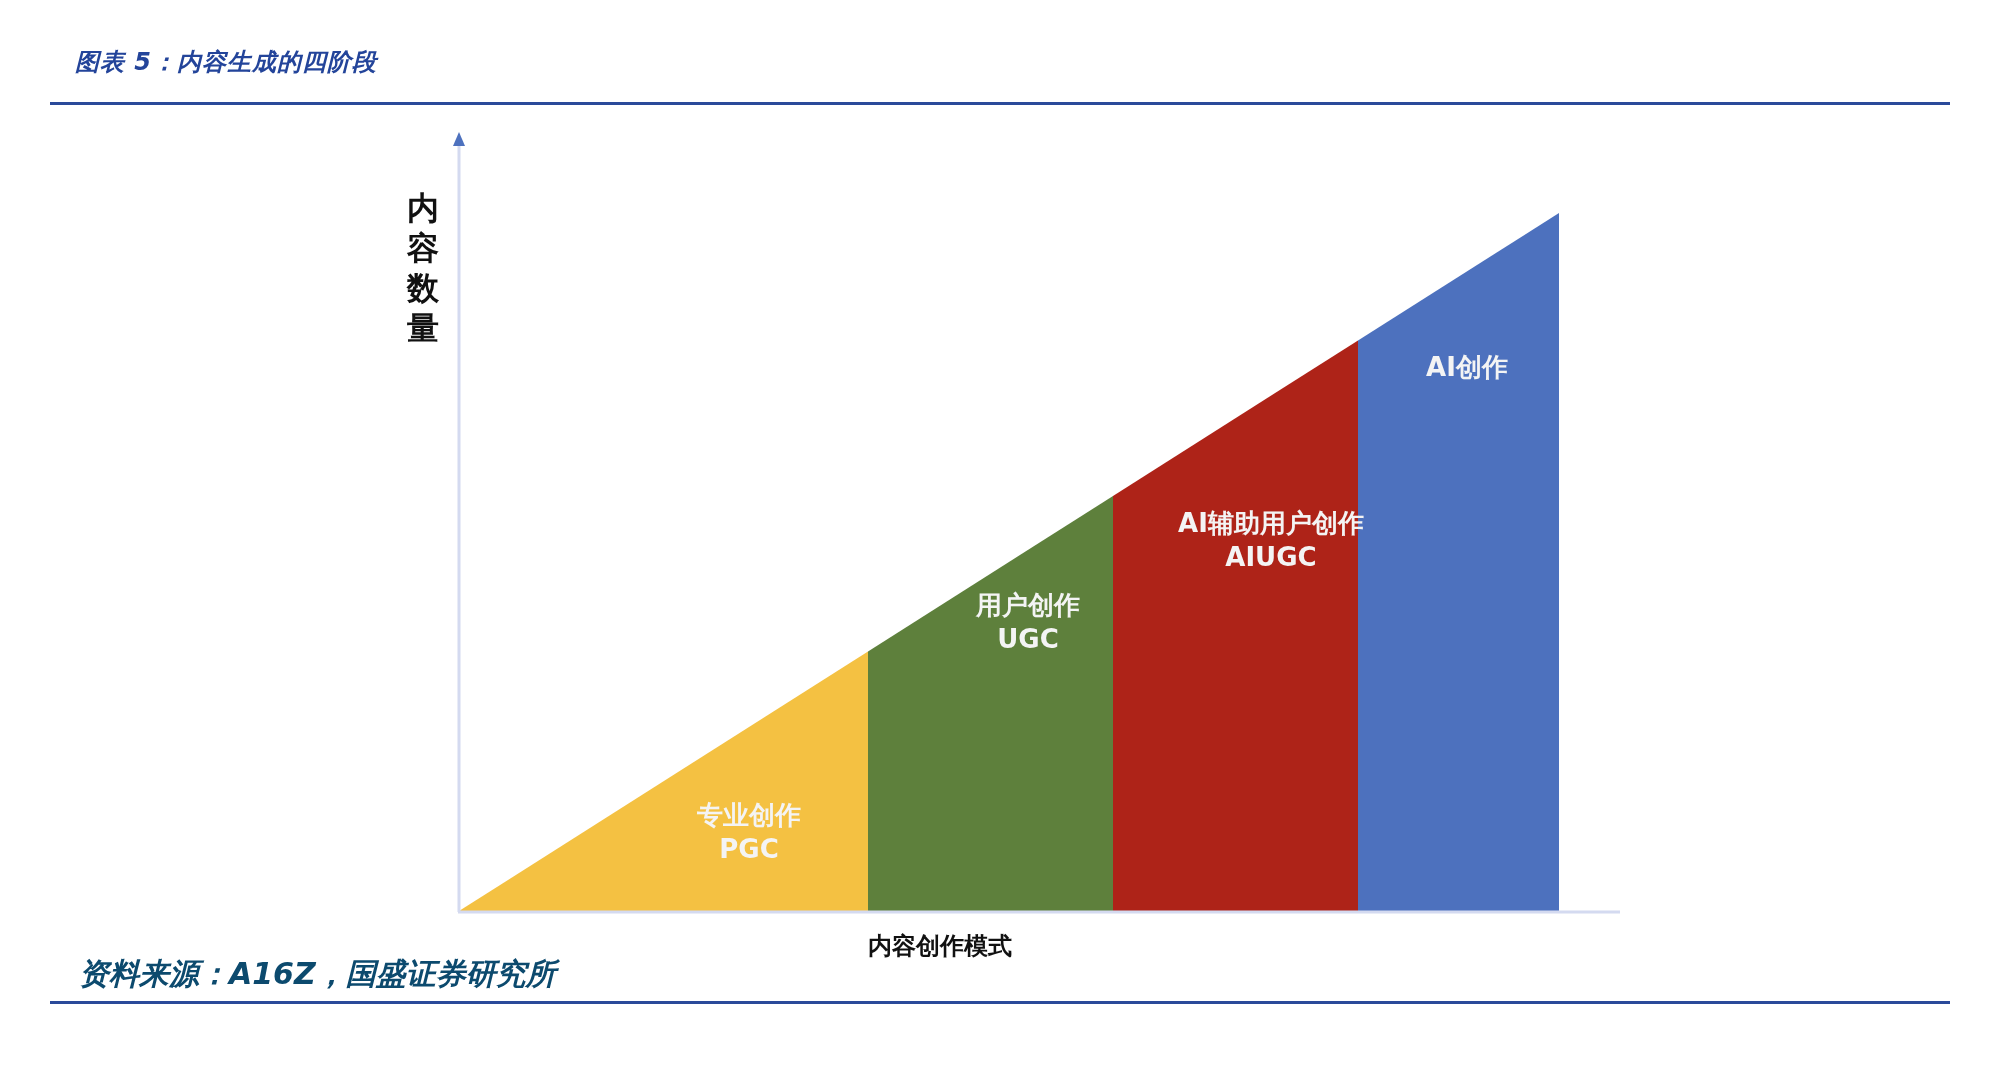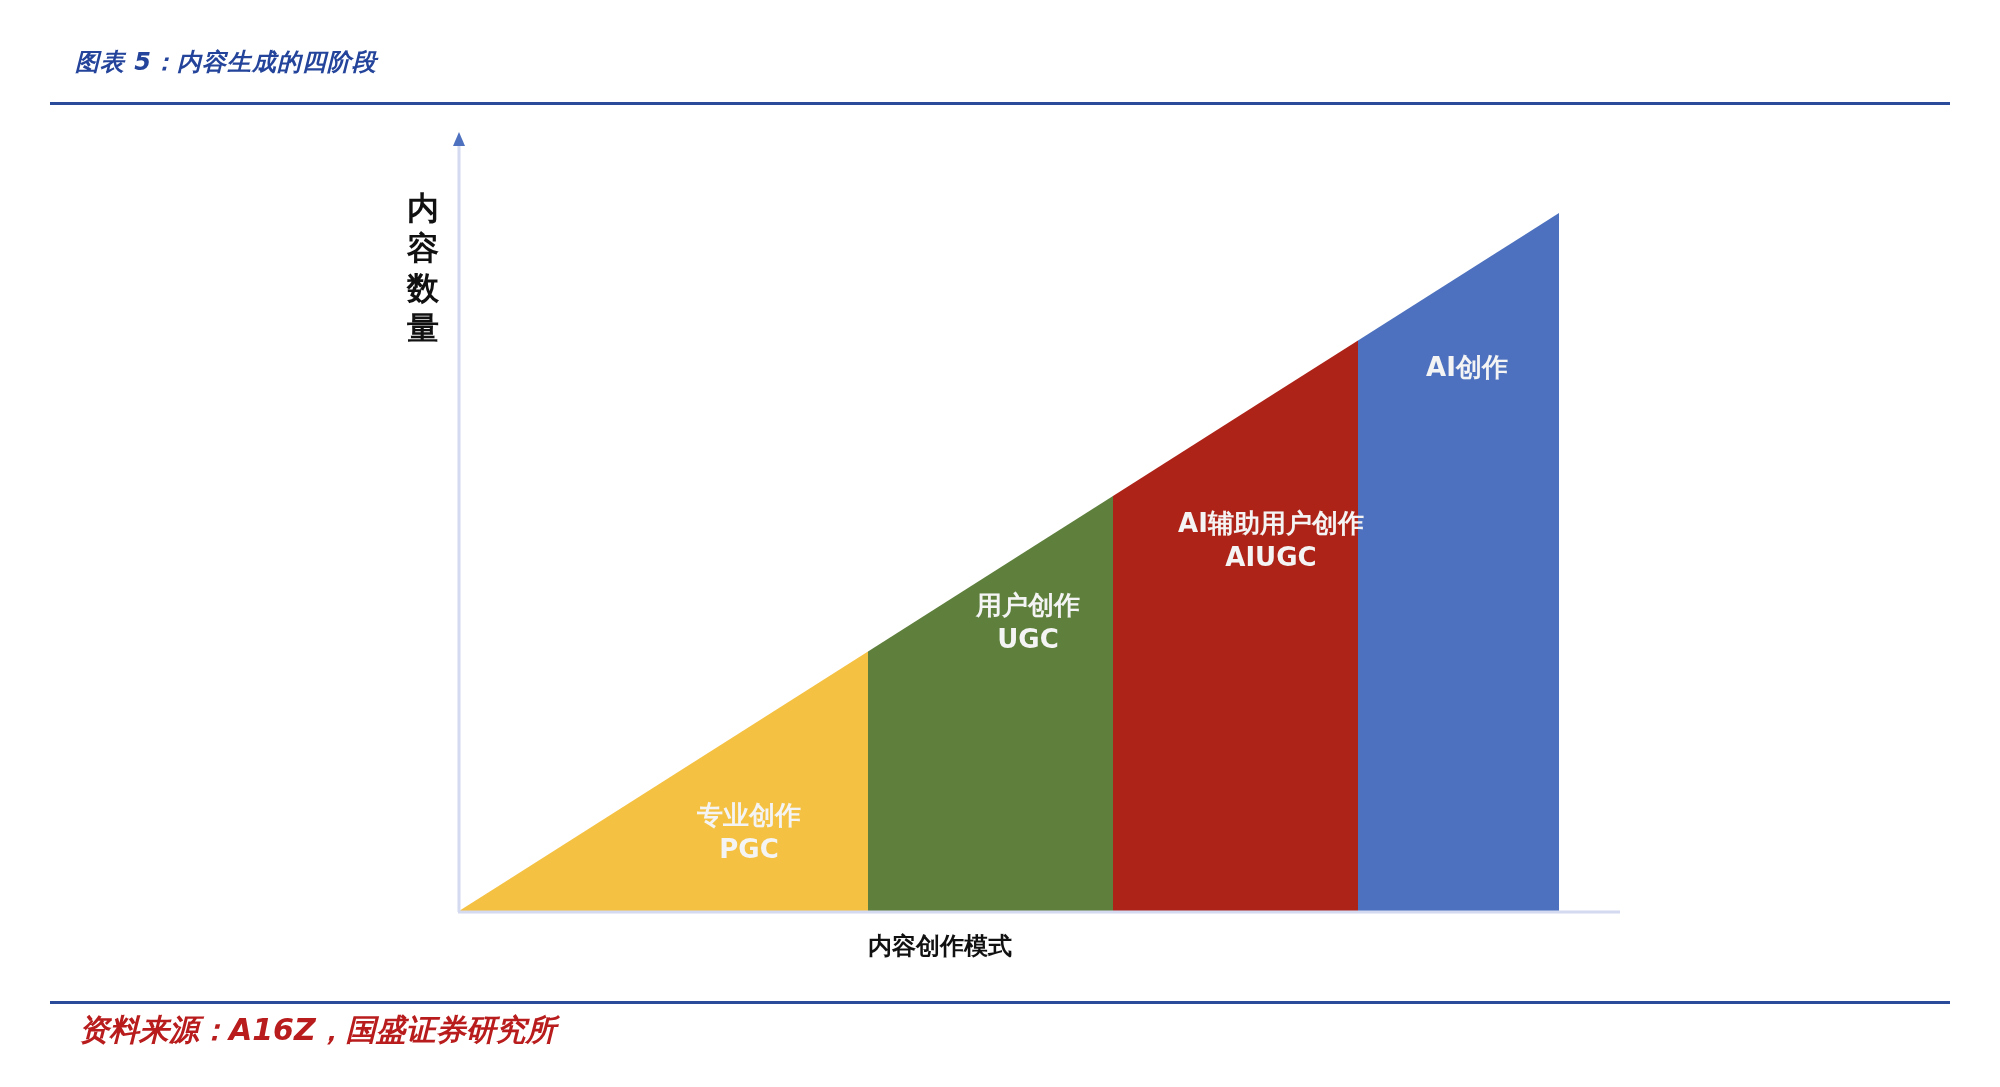--- a/index.html
+++ b/index.html
@@ -1,19 +1,19 @@
 <!DOCTYPE html>
 <html><head>
 <meta charset="utf-8">
 <style>
   html, body { margin:0; padding:0; background:#ffffff; }
   body { width:2000px; height:1087px; position:relative; overflow:hidden; font-family:"DejaVu Sans", sans-serif; }
   .title { position:absolute; left:75px; top:46px; font-size:24px; font-style:italic; font-weight:bold; color:#23449a; letter-spacing:1px; white-space:nowrap; }
   .rule { position:absolute; left:50px; width:1900px; height:3px; background:#2a4a9a; }
-  .source { position:absolute; left:79px; top:1010px; font-size:30px; font-style:italic; font-weight:bold; color:#b91c1c; white-space:nowrap; }
+  .source { position:absolute; left:79px; top:954px; font-size:30px; font-style:italic; font-weight:bold; color:#0c4a6e; white-space:nowrap; }
   svg.chart { position:absolute; left:0; top:0; }
   .ylabel { position:absolute; left:405px; top:188px; width:36px; font-size:32px; font-weight:bold; color:#111; line-height:40px; text-align:center; }
   .xlabel { position:absolute; left:868px; top:930px; font-size:24px; font-weight:bold; color:#111; white-space:nowrap; }
   .seg-label { position:absolute; color:#f4f4f4; font-weight:bold; font-size:26px; text-align:center; line-height:34px; white-space:nowrap; transform:translateX(-50%); }
 </style>
 </head>
 <body>
 
 <div class="title">图表 5：内容生成的四阶段</div>
 <div class="rule" style="top:102px;"></div>

